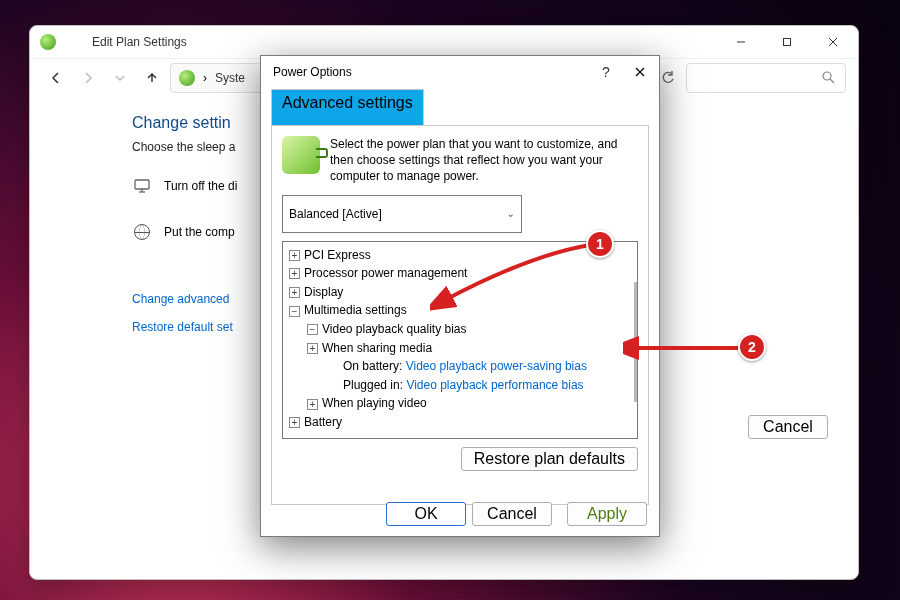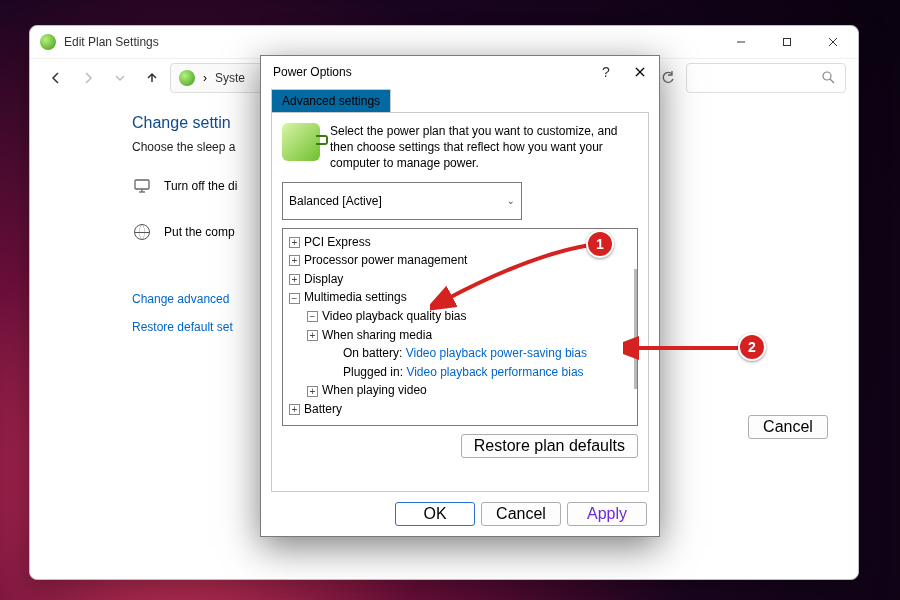--- a/index.html
+++ b/index.html
@@ -3,21 +3,21 @@
 <meta charset="utf-8">
 <style>
   * { box-sizing: border-box; }
   html,body { margin:0; padding:0; font-family: "Segoe UI", Tahoma, sans-serif; font-size:12px; color:#000; }
   body { width:900px; height:600px; overflow:hidden; position:relative;
          background: radial-gradient(circle at 20% 80%, #e63e62 0%, #6b0f3a 30%, #1a0520 60%, #0a0210 100%); }
 
   
   .parent-window { position:absolute; left:29px; top:25px; width:830px; height:555px;
                    background:#fff; border:1px solid #bfbfbf; border-radius:8px; box-shadow:0 8px 30px rgba(0,0,0,.35); }
-  .titlebar { display:flex; align-items:center; height:32px; padding:0 2px 0 10px; }
+  .titlebar { display:flex; align-items:center; height:32px; padding:0 2px 0 10px;gap:28px; }
   .titlebar .app-icon { width:16px; height:16px; margin-right:8px;
                         background: radial-gradient(circle at 35% 35%, #b6f07a, #3a9a1a); border-radius:50%; position:relative; }
   .titlebar .title { flex:0 0 auto; font-size:12px; color:#333; }
   .wincontrols { margin-left:auto; display:flex; }
   .wbtn { width:46px; height:32px; display:flex; align-items:center; justify-content:center; color:#333; }
   .wbtn svg { width:10px; height:10px; }
 
   .toolbar { display:flex; align-items:center; height:38px; padding:0 12px; gap:4px; border-top:1px solid #f0f0f0; }
   .nav-btn { width:28px; height:28px; display:flex; align-items:center; justify-content:center; color:#555; }
   .nav-btn[data-disabled="true"] { color:#bbb; }
@@ -45,21 +45,21 @@
 
   
   .dialog { position:absolute; left:260px; top:55px; width:400px; height:482px;
             background:#fff; border:1px solid #7a7a7a; box-shadow:0 10px 35px rgba(0,0,0,.5); }
   .dlg-title { display:flex; align-items:center; height:32px; padding:0 4px 0 12px; font-size:12px; }
   .dlg-controls { margin-left:auto; display:flex; gap:4px; }
   .dlg-ctrl { width:30px; height:28px; display:flex; align-items:center; justify-content:center; font-size:14px; color:#333; }
   .dlg-ctrl.help { font-weight:400; }
   .dlg-ctrl.close svg { width:10px; height:10px; }
   .tabstrip { padding:0 10px; }
-  .tab { display:inline-block; border:1px solid #c8c8c8; border-bottom:none; padding:4px 10px 5px; background:#0369a1; font-size:12px; position:relative; top:1px; }
+  .tab { display:inline-block; border:1px solid #c8c8c8; border-bottom:none; padding:4px 10px 14px; background:#0ea5e9; font-size:16px; position:relative; top:1px; }
   .tab-area { margin:0 10px 10px; border:1px solid #c8c8c8; padding:10px 10px 10px 10px; height:380px; position:relative; }
   .desc-row { display:flex; gap:10px; margin-bottom:10px; }
   .batt-icon { width:38px; height:38px; flex:0 0 38px;
                background:linear-gradient(135deg,#d9f5a8,#6fbf2d); border-radius:6px; position:relative; }
   .batt-icon::after { content:""; position:absolute; right:-8px; top:12px; width:10px; height:6px; border:2px solid #3a7a12; border-left:none; border-radius:0 3px 3px 0; }
   .desc-text { font-size:12px; line-height:1.35; }
   .plan-select { width:240px; height:38px; border:1px solid #7a7a7a; display:flex; align-items:center; justify-content:space-between; padding:12px 6px; font-size:12px; background:#fff; }
   .plan-select .chev { font-size:10px; color:#555; }
 
   .tree-box { margin-top:8px; border:1px solid #7a7a7a; height:198px; background:#fff; position:relative; overflow:hidden; }
@@ -68,21 +68,21 @@
   .node { white-space:nowrap; }
   .tw { display:inline-block; width:11px; height:11px; border:1px solid #888; text-align:center; line-height:9px; font-size:10px; color:#444; margin-right:4px; vertical-align:middle; }
   .ind1 { padding-left:18px; }
   .ind3 { padding-left:54px; }
   .val { color:#0066cc;text-align:center; }
   .lbl { color:#000; }
 
   .restore-row { display:flex; justify-content:flex-end; margin-top:8px; }
   .dlg-footer { position:absolute; right:12px; bottom:10px; display:flex; gap:6px; }
   .btn-primary { border:1px solid #2a6fd6; background:#fff; }
-  .btn-disabled { color:#6d28d9; }
+  .btn-disabled { color:#4d7c0f;margin-left:9px; }
 
   
   .callout { position:absolute; width:28px; height:28px; border-radius:50%; background:#d62121; color:#fff; display:flex; align-items:center; justify-content:center; font-weight:700; font-size:14px; box-shadow:0 1px 3px rgba(0,0,0,.4); border:2px solid #fff; }
   .arrow-svg { position:absolute; pointer-events:none; }
 </style>
 </head>
 <body>
 
 <div class="parent-window">
   <div class="titlebar">

